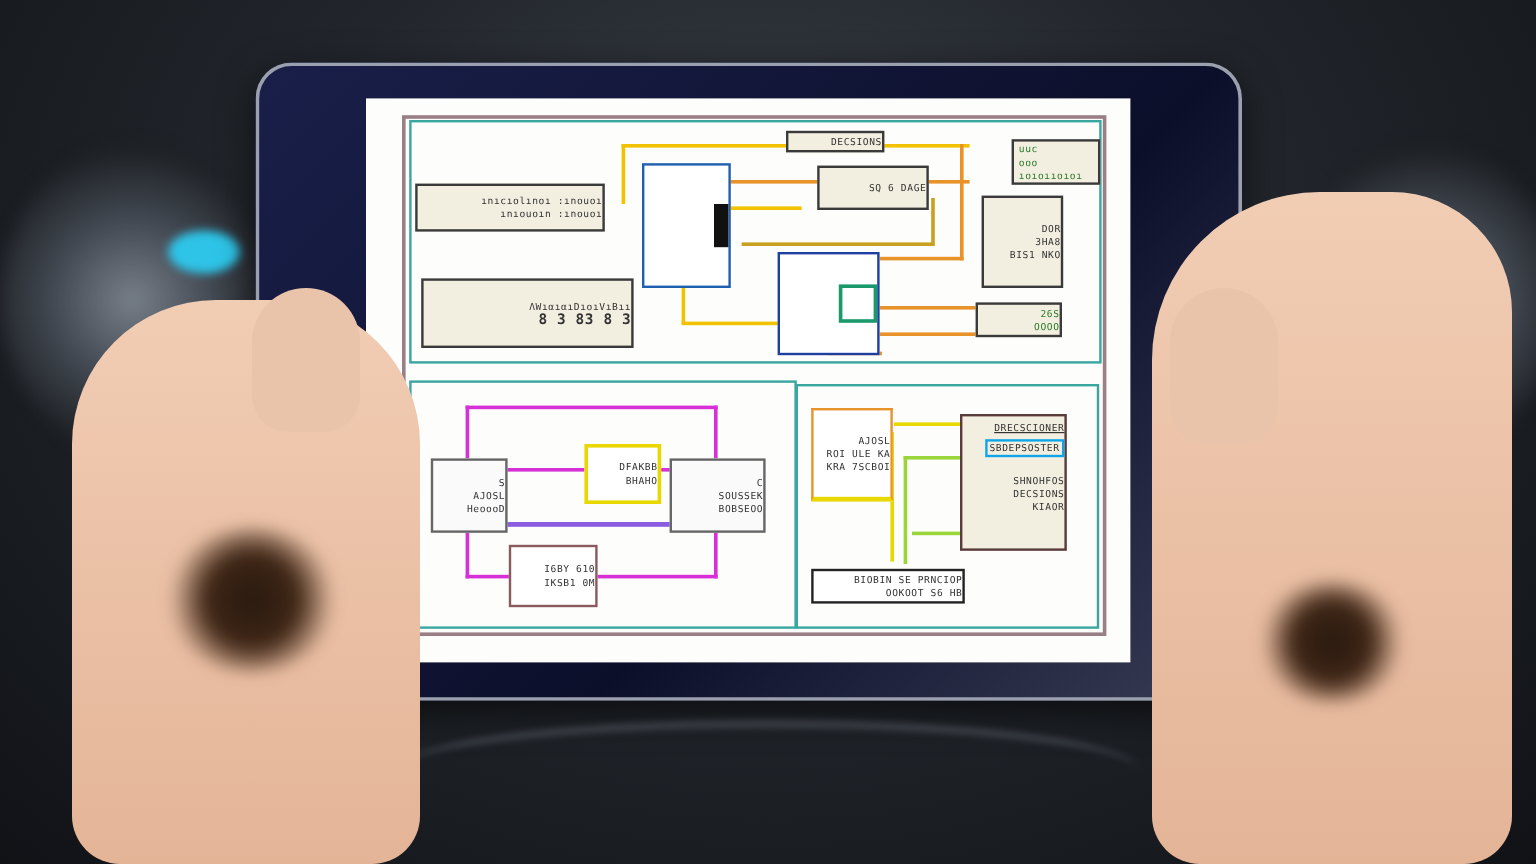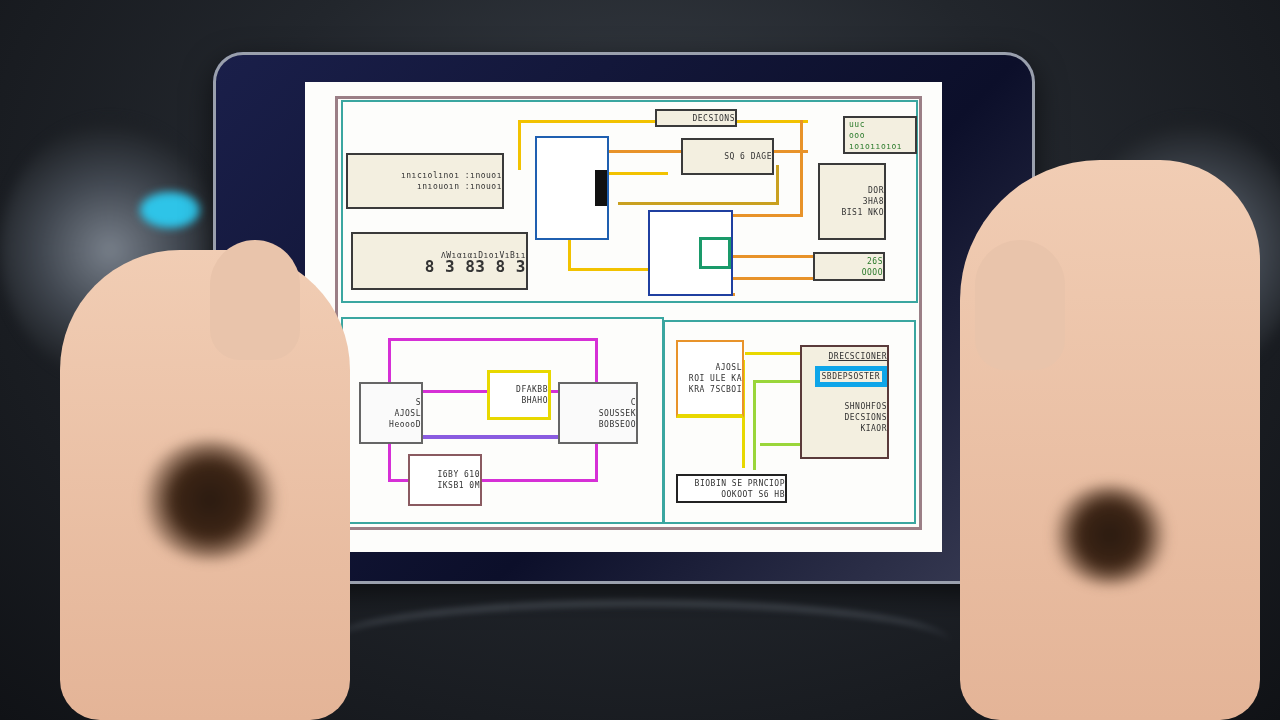--- a/index.html
+++ b/index.html
@@ -51,27 +51,27 @@
 <div class="w" style="left:618px;top:202px;width:160px;height:3px;background:#c9a020;"></div>
 <div class="w" style="left:776px;top:165px;width:3px;height:40px;background:#c9a020;"></div>
 <div class="w" style="left:733px;top:214px;width:70px;height:3px;background:#e8932a;"></div>
 <div class="w" style="left:800px;top:120px;width:3px;height:97px;background:#e8932a;"></div>
 <div class="w" style="left:568px;top:240px;width:3px;height:30px;background:#f2c200;"></div>
 <div class="w" style="left:568px;top:268px;width:85px;height:3px;background:#f2c200;"></div>
 <div class="w" style="left:733px;top:255px;width:80px;height:3px;background:#e8932a;"></div>
 <div class="w" style="left:733px;top:277px;width:80px;height:3px;background:#e8932a;"></div>
 <div class="w" style="left:690px;top:293px;width:45px;height:3px;background:#e8932a;"></div>
 
-<div class="blk" style="left:346px;top:153px;width:158px;height:56px;">
+<div class="blk" style="left:346px;top:153px;width:158px;height:40px;">
   <span>ınıcıolınoı :ınouoı</span>
   <span>ınıouoın :ınouoı</span>
 </div>
 <div class="blk" style="left:351px;top:232px;width:177px;height:58px;">
   <span>ΛWıαıαıDıoıVıBıı</span>
-  <span style="font-size:16px;font-weight:bold">8 3   83   8 3</span>
+  <span style="font-size:12px;font-weight:bold">8 3   83   8 3</span>
 </div>
 <div class="blk" style="left:535px;top:136px;width:74px;height:104px;background:#fff;border-color:#1f5fb0;">
   <div style="width:12px;height:36px;background:#111;"></div>
 </div>
 <div class="blk" style="left:655px;top:109px;width:82px;height:18px;">
   <span>DECSIONS</span>
 </div>
 <div class="blk" style="left:669px;top:138px;width:93px;height:37px;margin-left:12px;">
   <span>SQ 6 DAGE</span>
 </div>
@@ -105,43 +105,43 @@
 </div>
 <div class="blk" style="left:446px;top:370px;width:64px;height:50px;background:#fff;border:3px solid #e8d800;margin-left:41px;">
   <span>DFAKBB</span>
   <span>BHAHO</span>
 </div>
 <div class="blk" style="left:558px;top:382px;width:80px;height:62px;background:#fafafa;border-color:#666;">
   <span>C</span>
   <span>SOUSSEK</span>
   <span>BOBSEOO</span>
 </div>
-<div class="blk" style="left:408px;top:454px;width:74px;height:52px;background:#fff;border-color:#8a5a60;">
+<div class="blk" style="left:424px;top:454px;width:74px;height:52px;background:#fff;border-color:#8a5a60;">
   <span>I6BY 610</span>
   <span>IKSB1 0M</span>
 </div>
 
 <div class="w" style="left:745px;top:352px;width:55px;height:3px;background:#e8d800;"></div>
 <div class="w" style="left:753px;top:380px;width:50px;height:3px;background:#9ad63a;"></div>
 <div class="w" style="left:753px;top:380px;width:3px;height:90px;background:#9ad63a;"></div>
 <div class="w" style="left:760px;top:443px;width:43px;height:3px;background:#9ad63a;"></div>
 <div class="w" style="left:742px;top:360px;width:3px;height:108px;background:#e8d800;"></div>
 <div class="blk" style="left:676px;top:340px;width:68px;height:78px;background:#fff;border:2px solid #e8932a;border-bottom:4px solid #e8d800;">
   <span>AJOSL</span>
   <span>ROI ULE KA</span>
   <span>KRA 7SCBOI</span>
 </div>
 <div class="blk" style="left:800px;top:345px;width:89px;height:114px;justify-content:flex-start;padding-top:4px;border-color:#5a3a3a;">
   <span style="text-decoration:underline">DRECSCIONER</span>
-  <span style="border:5px solid #0ea5e9;margin:4px 0 14px 20px;padding:0 2px">SBDEPSOSTER</span>
+  <span style="border:2px solid #0ea5e9;margin:4px 0 14px 20px;padding:0 2px">SBDEPSOSTER</span>
   <span>SHNOHFOS</span>
   <span>DECSIONS</span>
   <span>KIAOR</span>
 </div>
-<div class="blk" style="left:676px;top:474px;width:111px;height:29px;background:#fff;border-color:#222;">
+<div class="blk" style="left:676px;top:474px;width:128px;height:29px;background:#fff;border-color:#222;">
   <span>BIOBIN SE PRNCIOP</span>
   <span>OOKOOT S6 HB</span>
 </div>
 
 <div class="hand" style="left:60px;top:250px;width:290px;height:470px;border-radius:120px 120px 40px 40px;"></div>
 <div class="hand" style="left:210px;top:240px;width:90px;height:120px;border-radius:45px 45px 30px 30px;background:#e9c4ab;"></div>
 <div class="hand" style="left:960px;top:160px;width:300px;height:560px;border-radius:140px 100px 40px 40px;"></div>
 <div class="hand" style="left:975px;top:240px;width:90px;height:130px;border-radius:45px 45px 30px 30px;background:#e9c4ab;"></div>
 <div class="smudge" style="left:140px;top:440px;width:140px;height:120px;"></div>
 <div class="smudge" style="left:1050px;top:485px;width:120px;height:100px;"></div>

